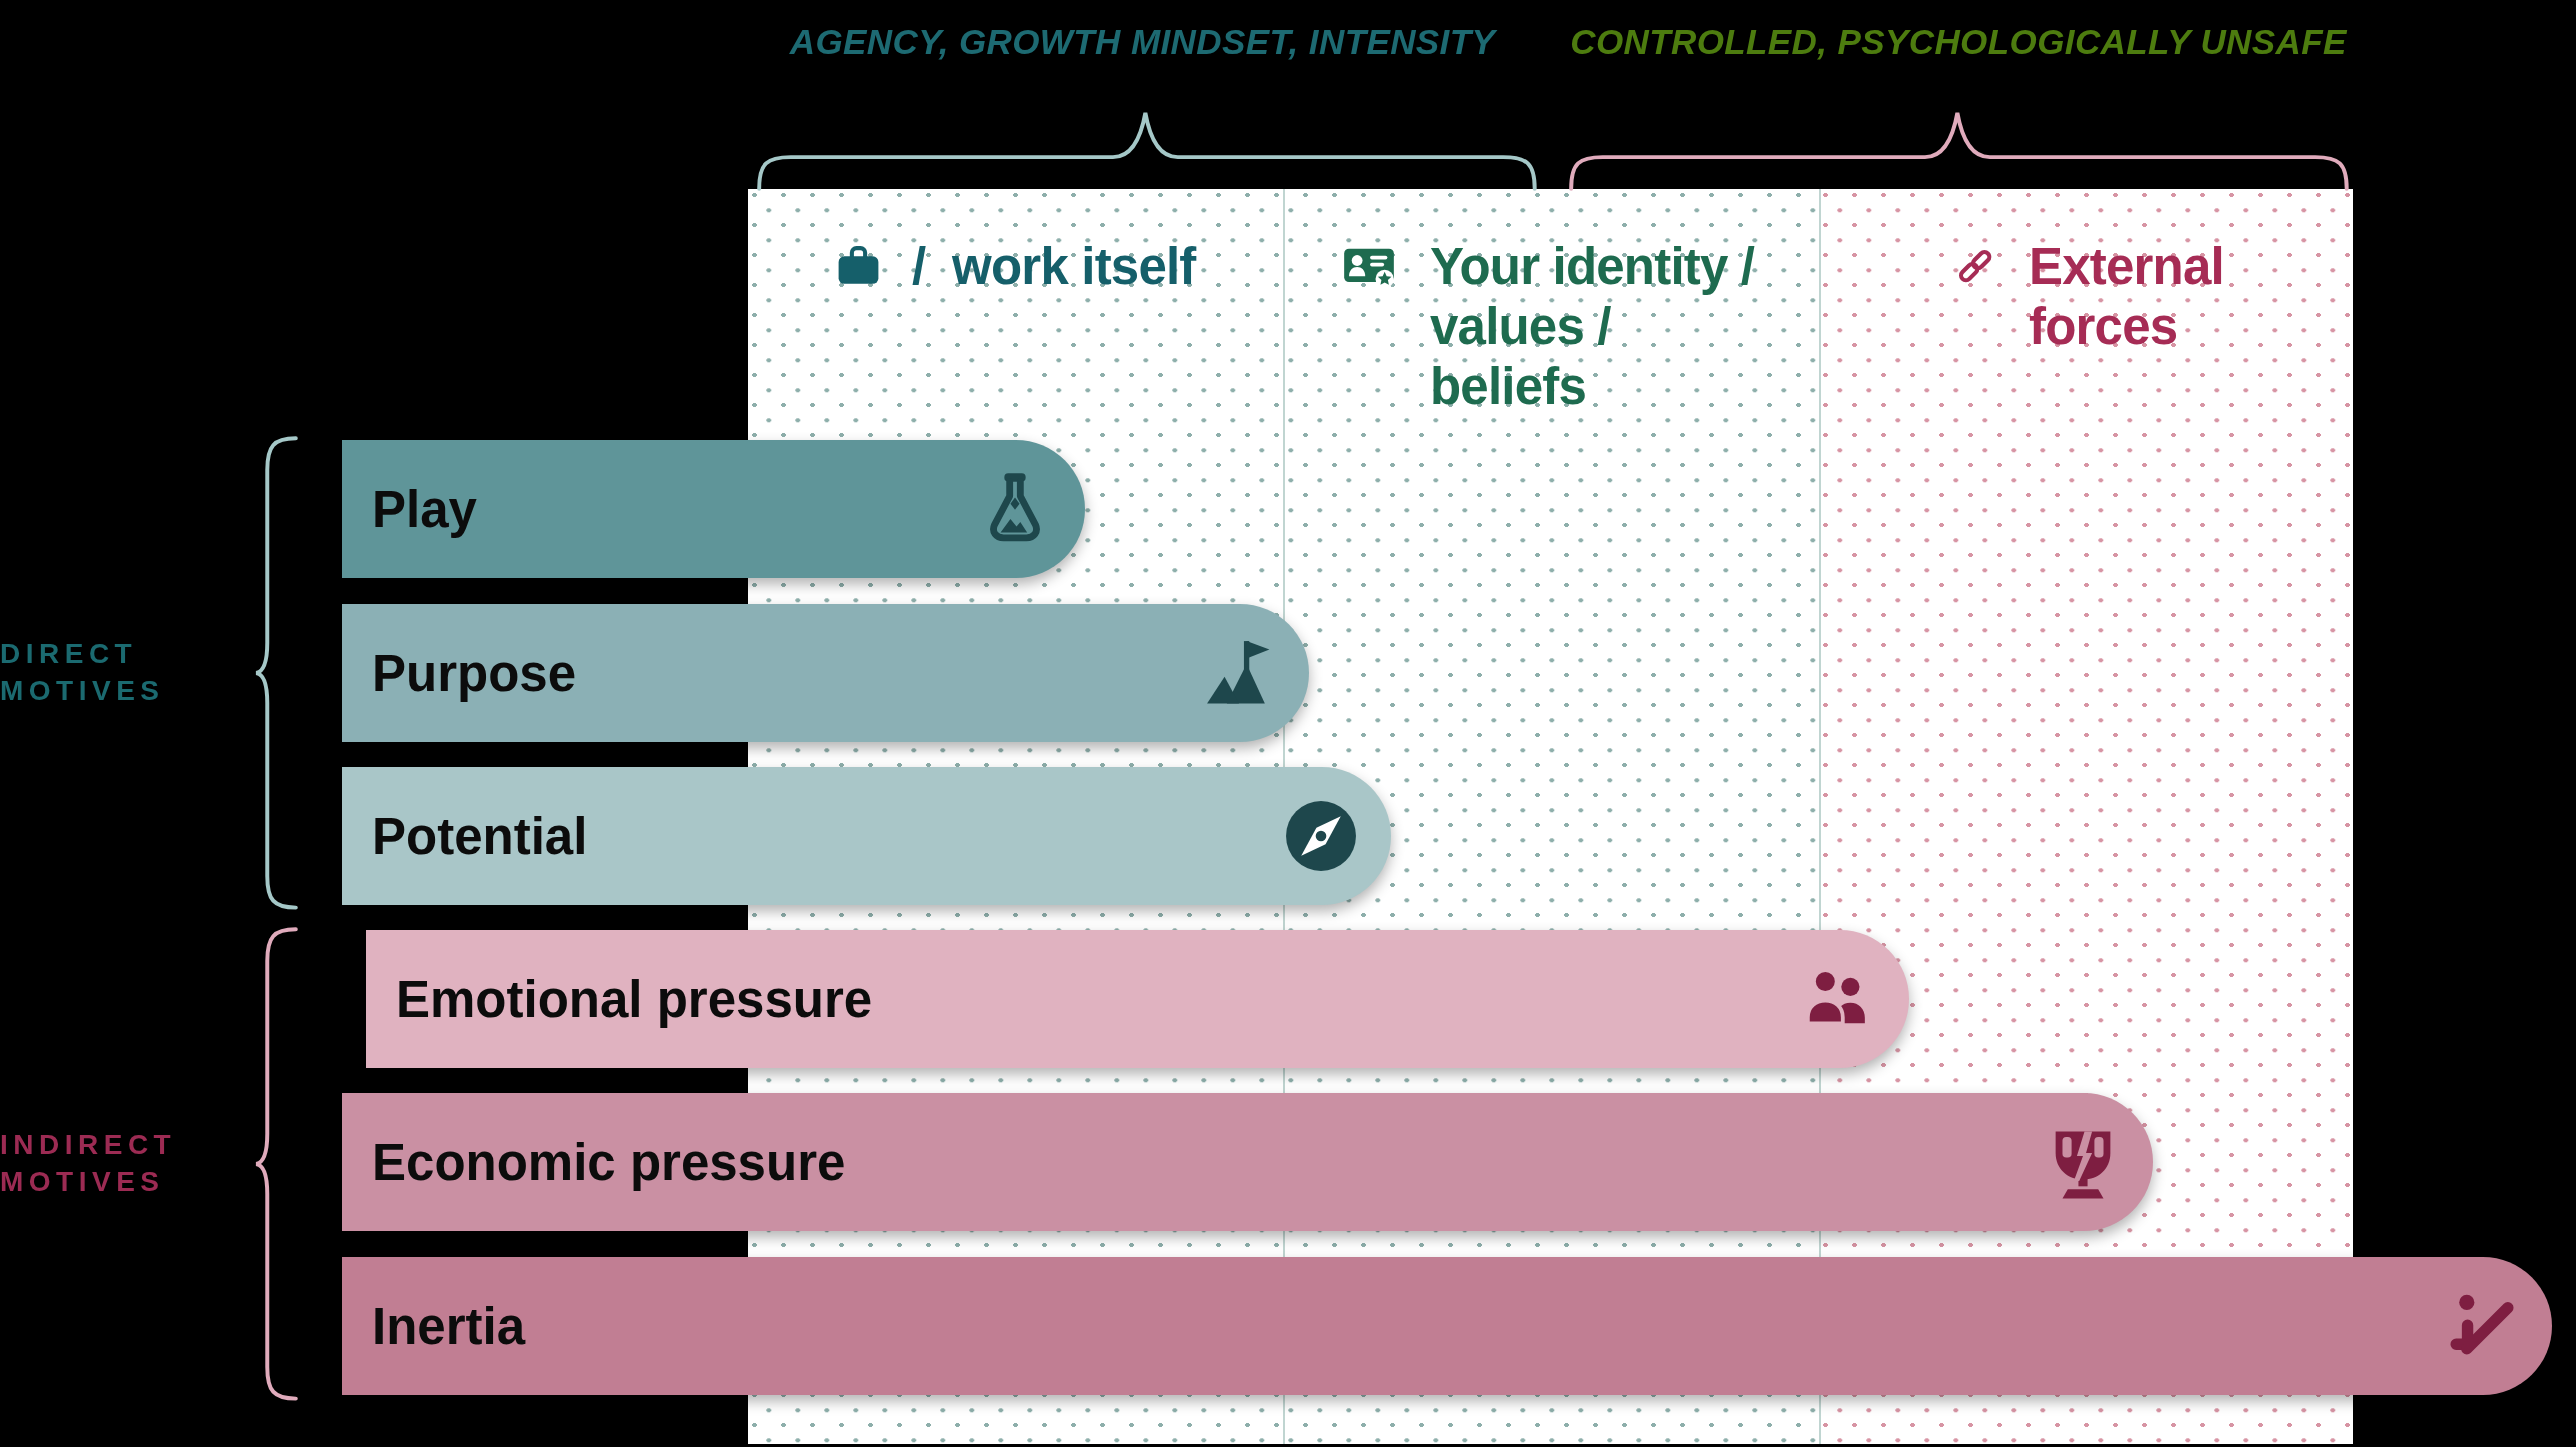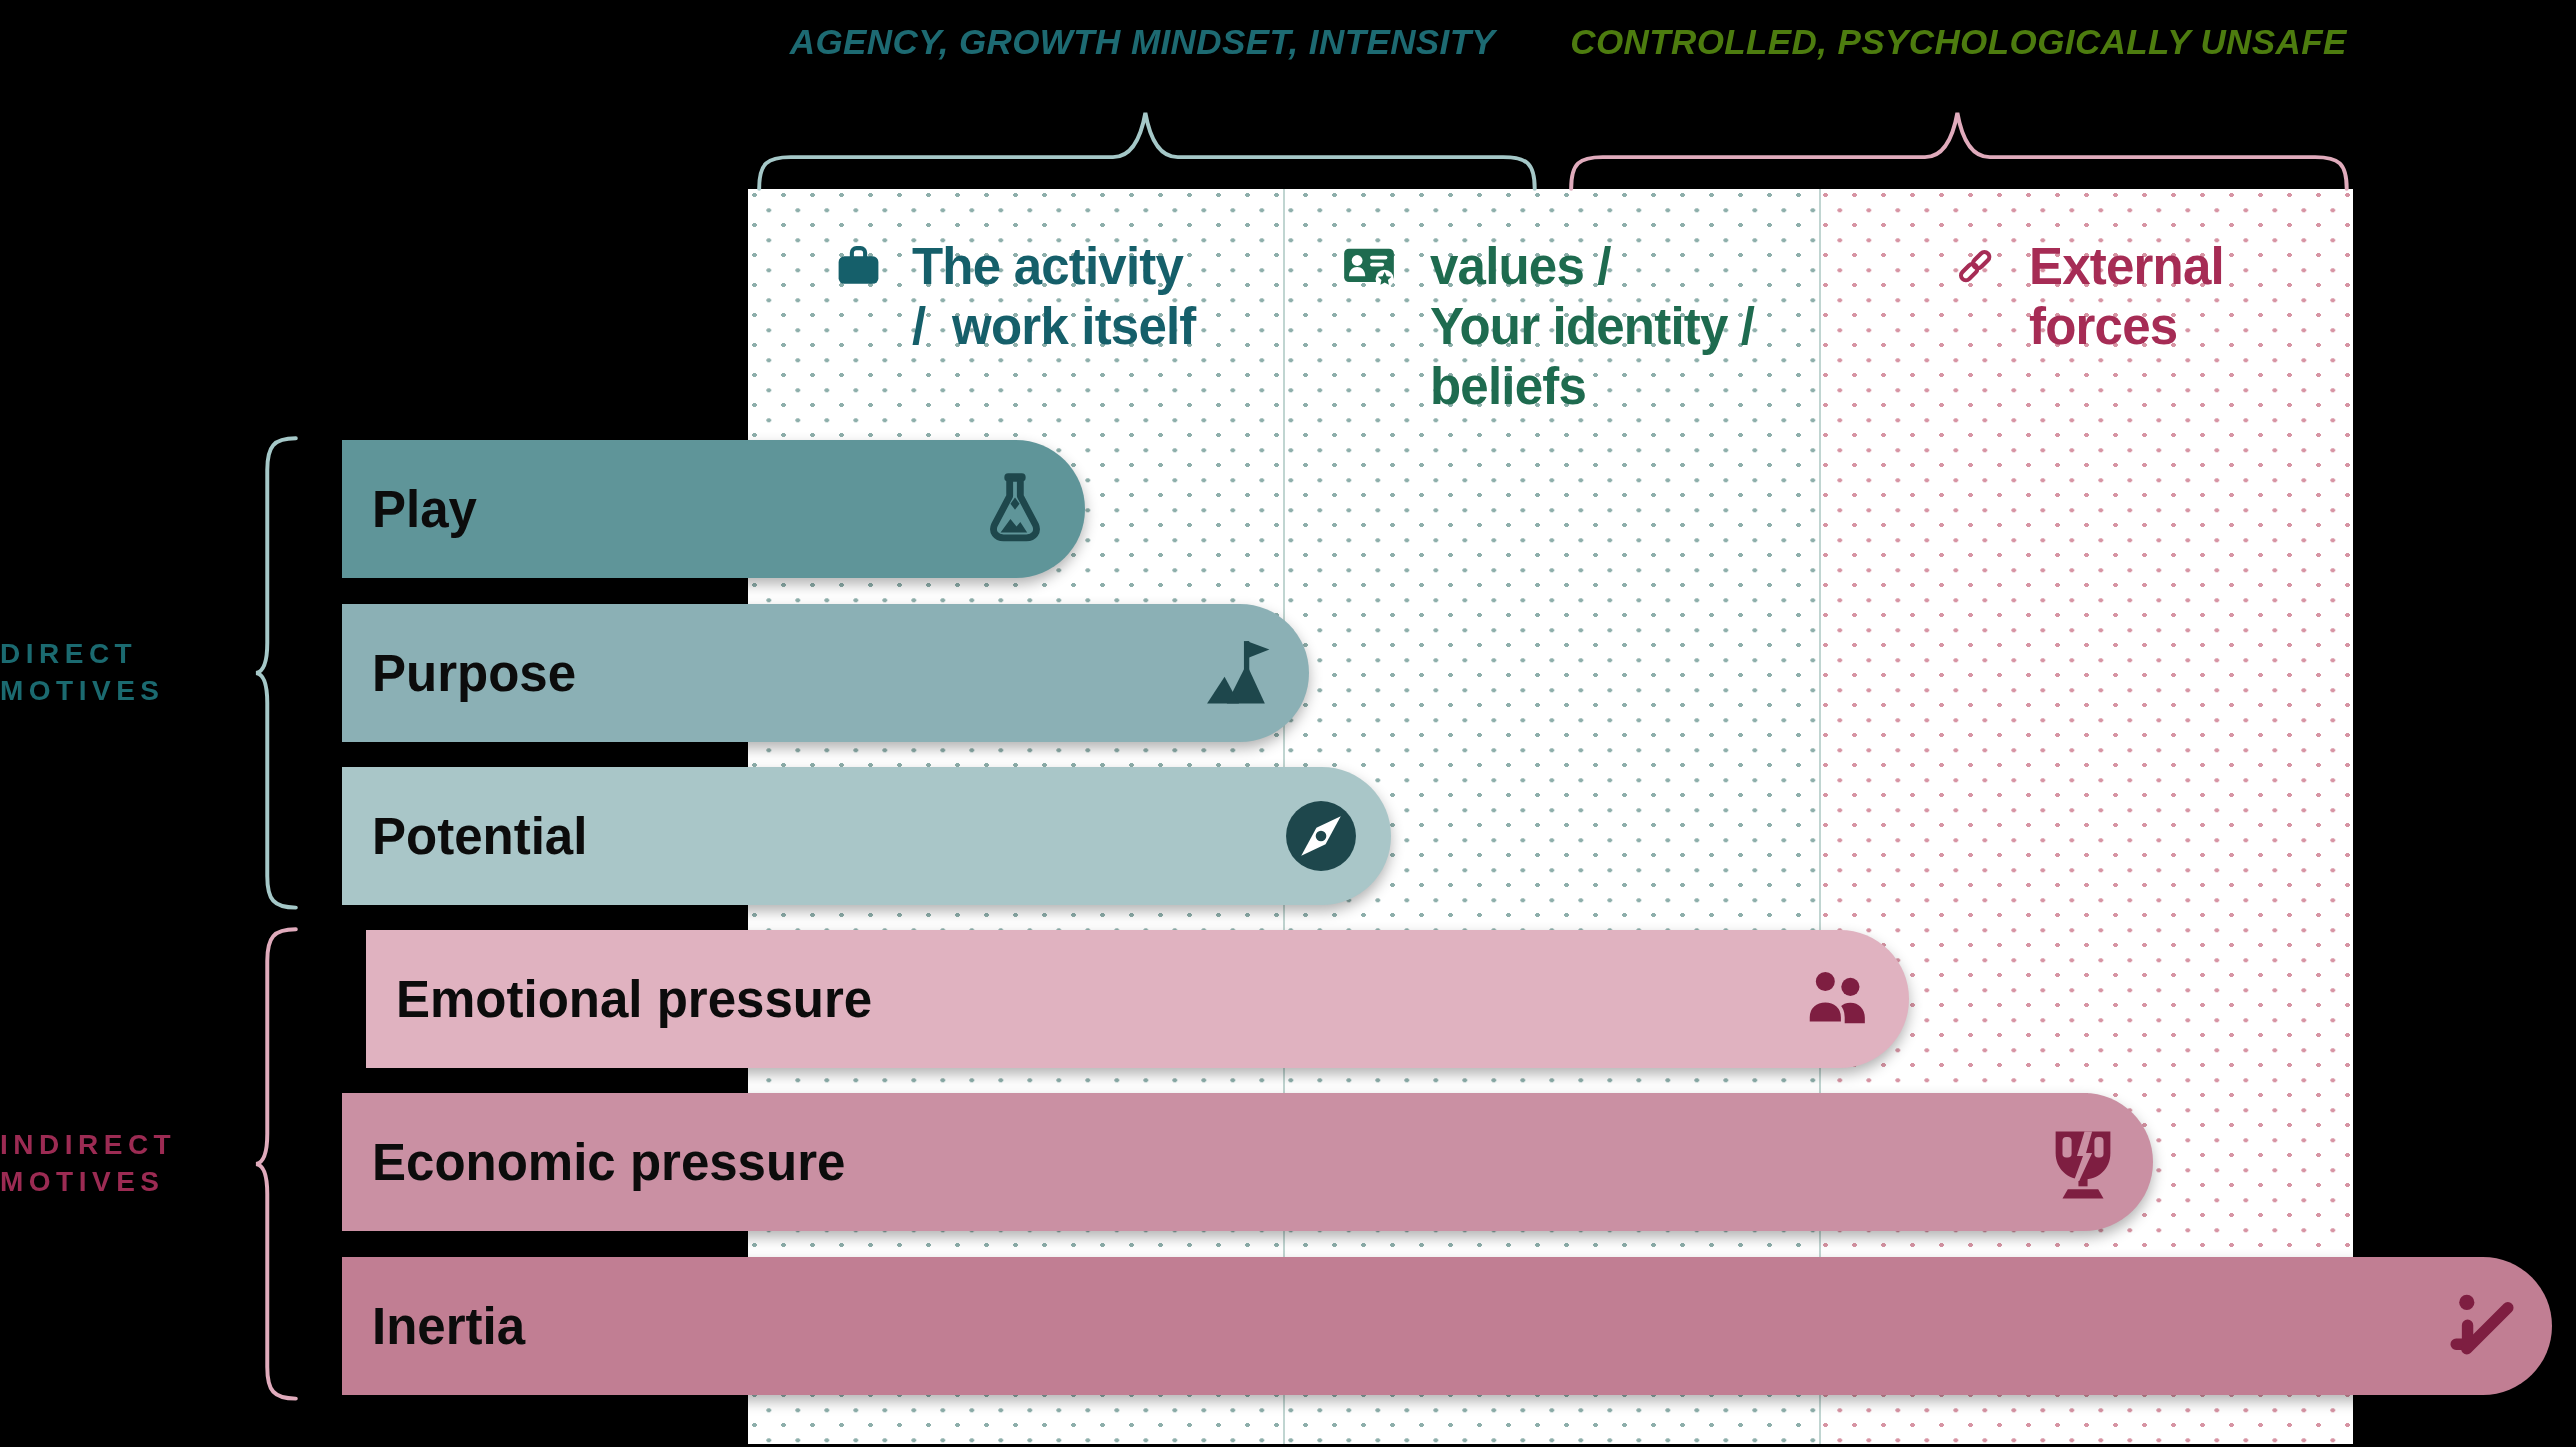--- a/index.html
+++ b/index.html
@@ -117,40 +117,39 @@
 </div>
 
 <div class="col-header" id="col1" style="color: rgb(21, 95, 106);">
   <span class="col-icon">
     <svg viewBox="0 0 100 100">
       <path d="M37 30 v-9 c0-5 4-9 9-9 h8 c5 0 9 4 9 9 v9" fill="none" stroke="currentColor" stroke-width="8"></path>
       <rect x="11" y="28" width="78" height="54" rx="11" fill="currentColor"></rect>
     </svg>
   </span>
   <div class="col-lines">
-    <span class="col-line">The activity</span>
     <span class="col-line">/  work itself</span>
   </div>
 </div>
 
 <div class="col-header" id="col2" style="color: rgb(30, 107, 79);">
   <span class="col-icon">
     <svg viewBox="0 0 100 100">
       <rect x="4" y="16" width="92" height="62" rx="9" fill="currentColor"></rect>
       <circle cx="28" cy="38" r="10" fill="#fff"></circle>
       <path d="M13 67 c0-11 7-17 15-17 s15 6 15 17 z" fill="#fff"></path>
       <rect x="52" y="29" width="32" height="7" rx="3.5" fill="#fff"></rect>
       <rect x="52" y="42" width="26" height="7" rx="3.5" fill="#fff"></rect>
       <circle cx="79" cy="72" r="17" fill="#fff"></circle>
       <path d="M79 59 L82.7 67.2 L91.6 68.2 L85 74.3 L86.8 83.1 L79 78.6 L71.2 83.1 L73 74.3 L66.4 68.2 L75.3 67.2 Z" fill="currentColor"></path>
     </svg>
   </span>
   <div class="col-lines">
+    <span class="col-line">Your identity /</span>
     <span class="col-line">values /</span>
-    <span class="col-line">Your identity /</span>
     <span class="col-line">beliefs</span>
   </div>
 </div>
 
 <div class="col-header" id="col3" style="color: rgb(166, 44, 85);">
   <span class="col-icon">
     <svg viewBox="0 0 100 100">
       <g transform="rotate(-45 50 50)" fill="none" stroke="currentColor" stroke-width="9">
         <rect x="11" y="40" width="41" height="21" rx="10.5"></rect>
         <rect x="48" y="40" width="41" height="21" rx="10.5"></rect>

